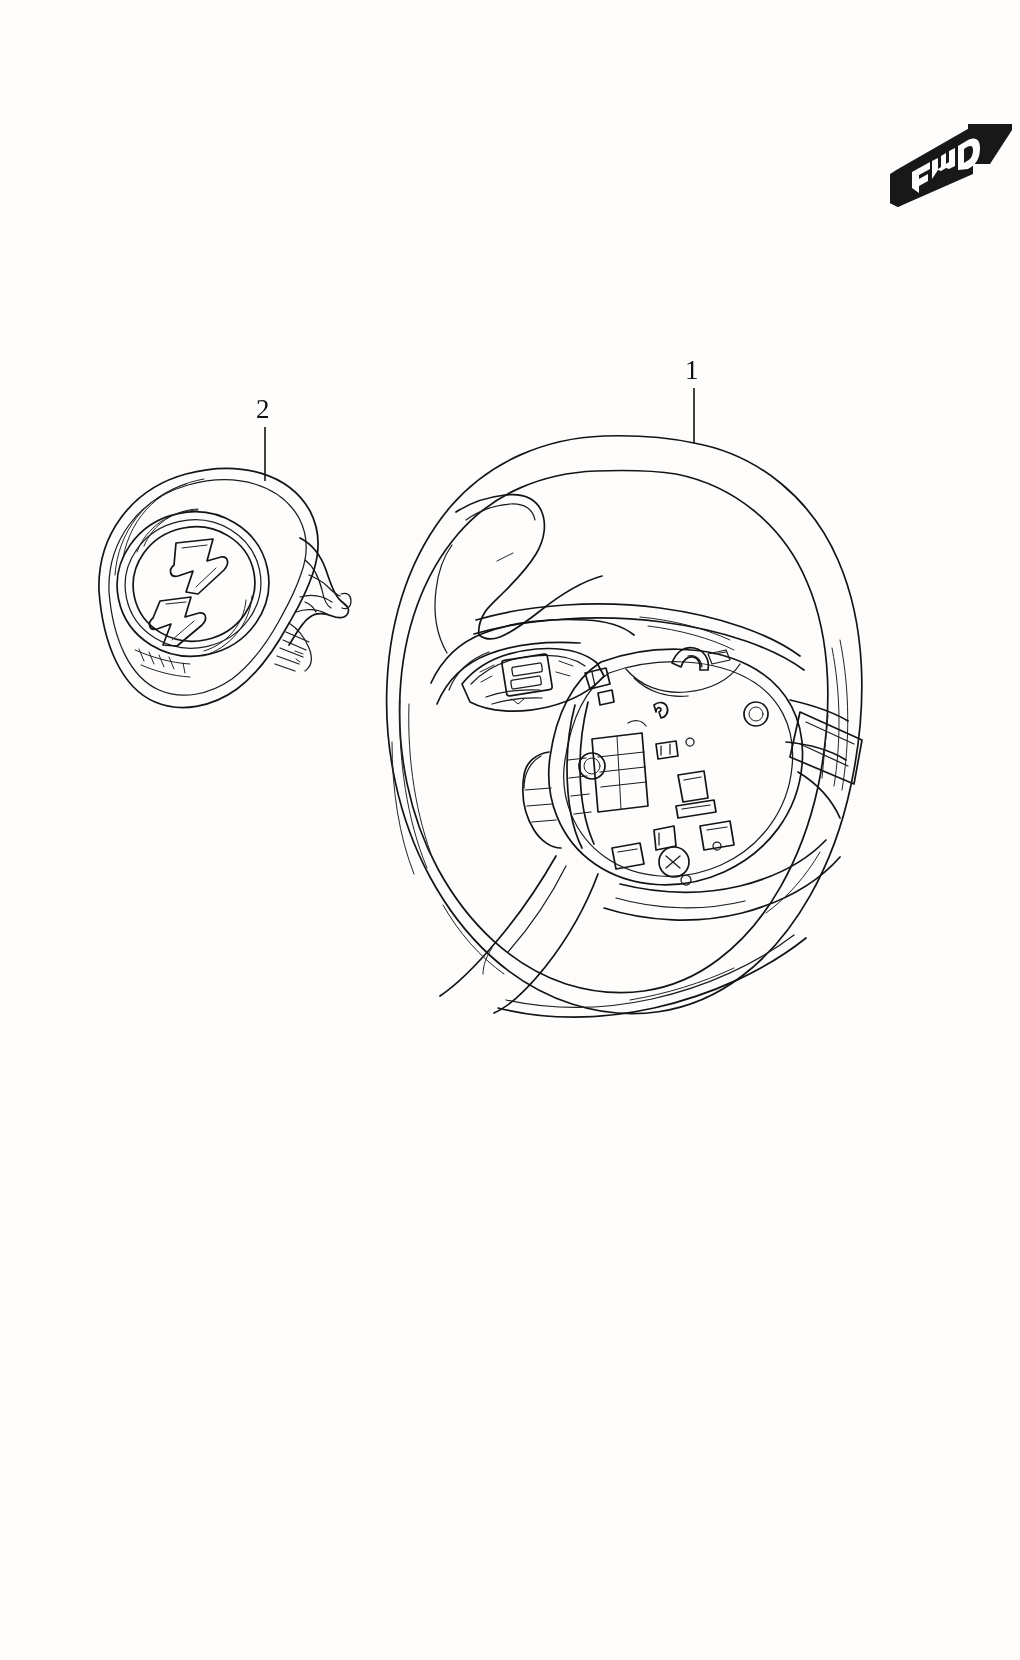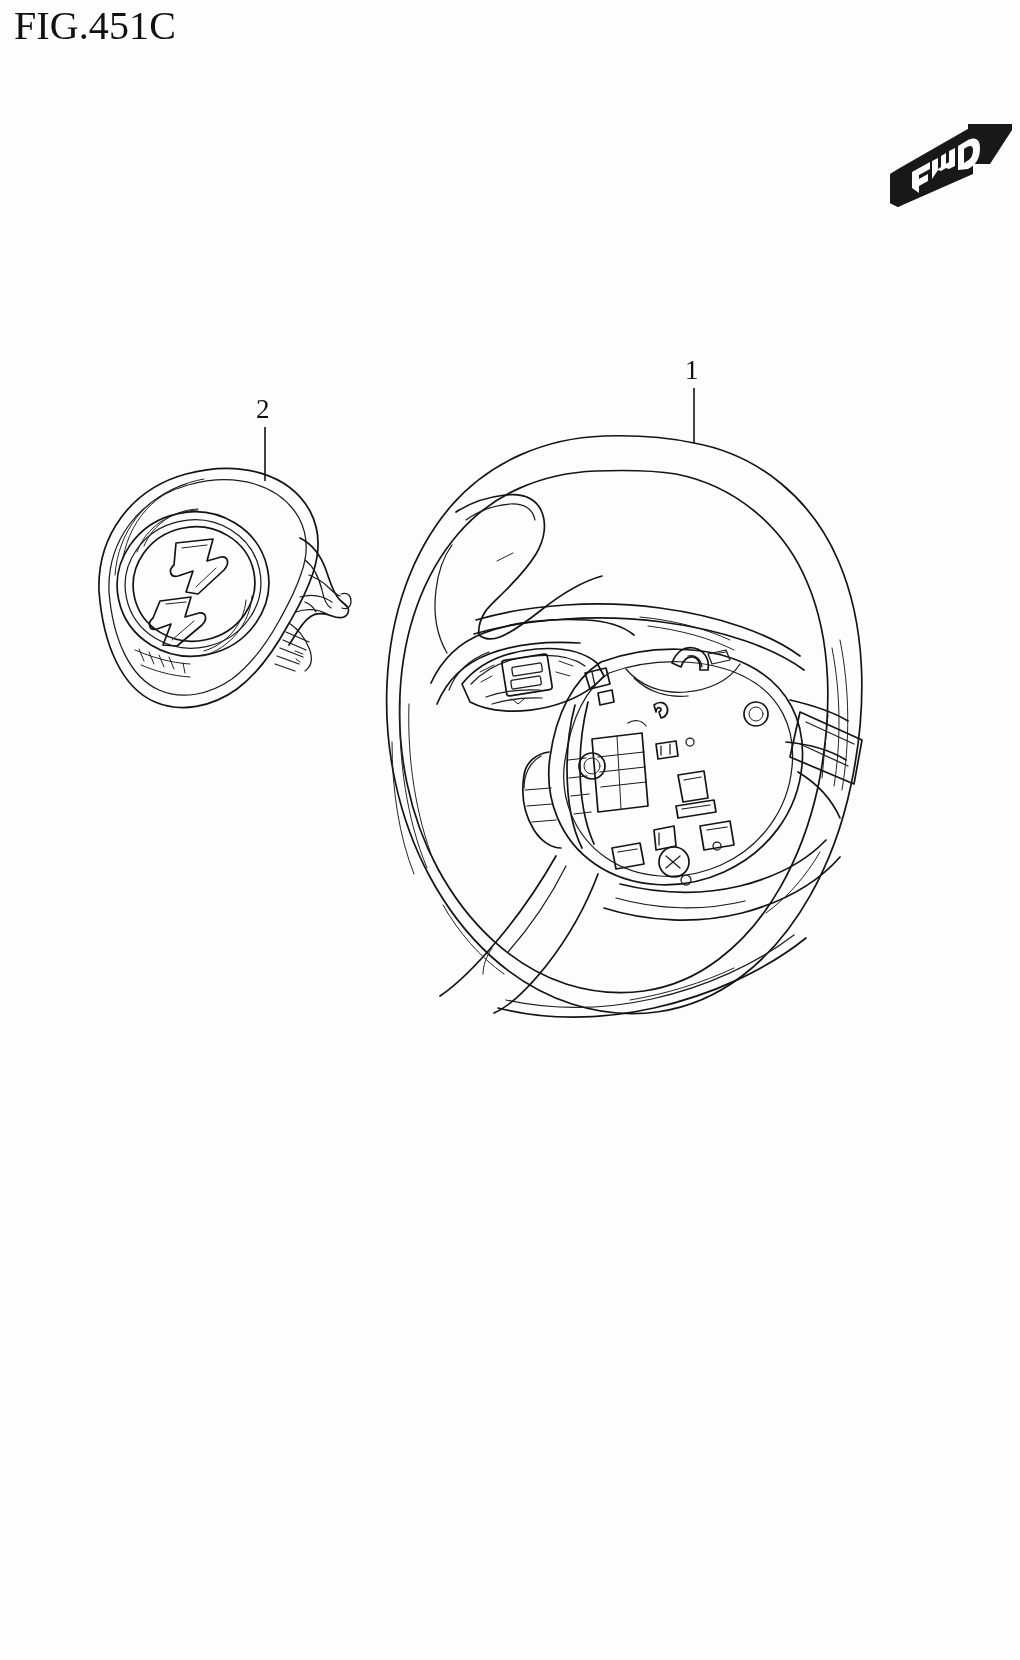--- a/index.html
+++ b/index.html
@@ -91,21 +91,20 @@
     font-family: "Liberation Serif", "DejaVu Serif", serif;
   }
   #callout-1 { left: 685px; top: 357px; }
   #callout-2 { left: 256px; top: 396px; }
 </style>
 </head>
 <body>
 
 <div class="page">
 
-  <div id="fig-title">FIG.451C</div>
 
   <div id="fwd-marker">
     <svg width="148" height="86" viewBox="0 0 148 86">
 
       <g>
 
         <polygon points="18,52 26,47 26,85 18,81" fill="#181818"></polygon>
 
         <polygon points="18,81 26,85 104,40 96,36" fill="#181818"></polygon>
 

